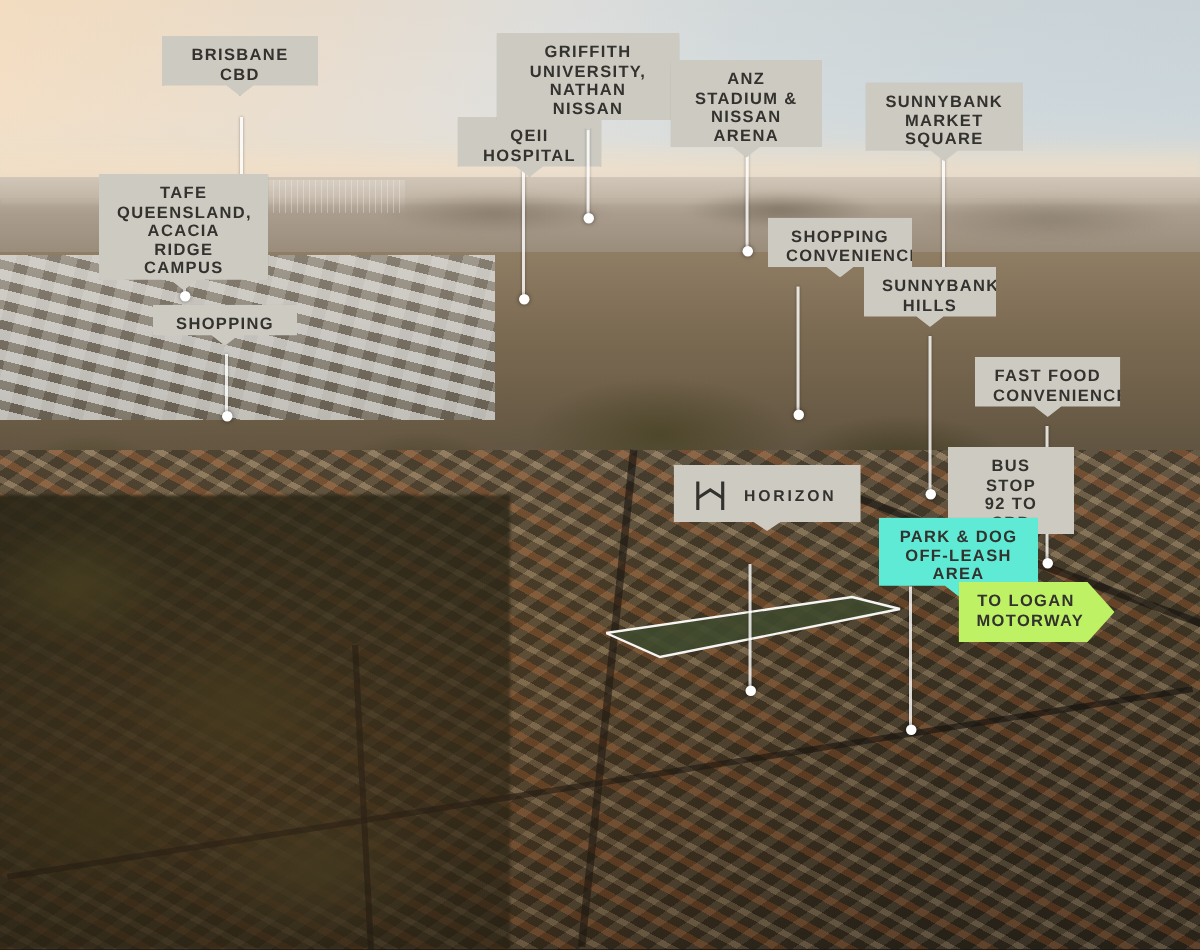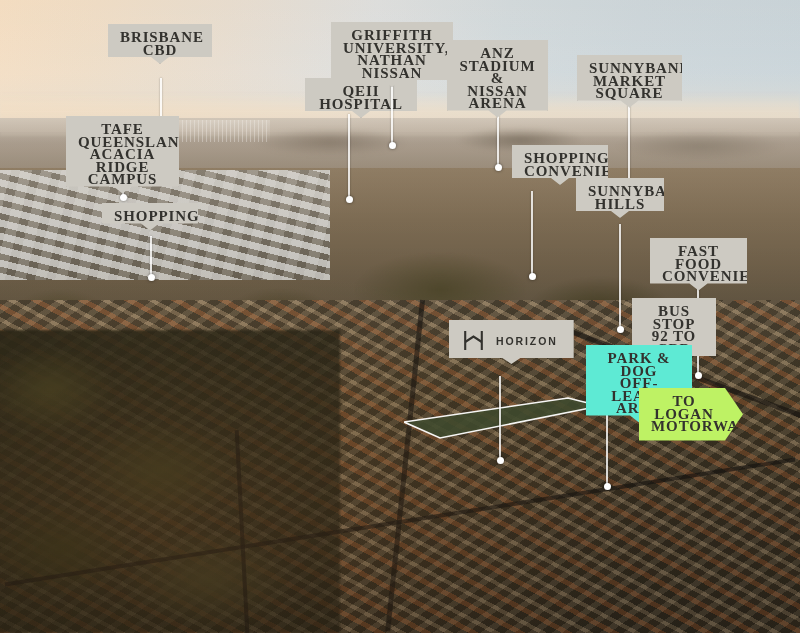--- a/index.html
+++ b/index.html
@@ -136,23 +136,23 @@
 
   
   #site-polygon{position:absolute;left:404px;top:392px;}
 
   
   .label{
     position:absolute;
     box-sizing:border-box;
     background:#cdcac2;
     color:#33322e;
-    font-family:Liberation Serif, serif;
+    font-family:Liberation Sans, sans-serif;
     font-weight:700;
-    font-size:15px;
+    font-size:11px;
     line-height:12.5px;
     letter-spacing:.9px;
     text-align:center;
     padding:7px 12px 8px;
     white-space:pre-line;
     box-shadow:0 1px 3px rgba(0,0,0,.30);
     
     clip-path:polygon(
       0 0, 100% 0, 100% calc(100% - 7px),
       calc(50% + 9px) calc(100% - 7px),
@@ -231,21 +231,21 @@
       <div class="leader" style="left: 122px; top: 166px; height: 32px;"></div>
       <div class="dot" style="left: 119.5px; top: 194px;"></div>
       <div class="label" style="left: 66px; top: 116px; width: 113px; background: rgb(205, 202, 194); color: rgb(51, 50, 46);">TAFE QUEENSLAND,
 ACACIA RIDGE
 CAMPUS</div>
       <div class="leader" style="left: 150px; top: 236px; height: 42px;"></div>
       <div class="dot" style="left: 147.5px; top: 274px;"></div>
       <div class="label" style="left: 102px; top: 203px; width: 96px; background: rgb(205, 202, 194); color: rgb(51, 50, 46);">SHOPPING</div>
       <div class="leader" style="left: 348px; top: 114px; height: 86px;"></div>
       <div class="dot" style="left: 345.5px; top: 196px;"></div>
-      <div class="label" style="left: 305px; top: 78px; width: 112px; background: rgb(205, 202, 194); color: rgb(51, 50, 46);">QEII HOSPITAL</div>
+      <div class="label" style="left: 305px; top: 78px; width: 96px; background: rgb(205, 202, 194); color: rgb(51, 50, 46);">QEII HOSPITAL</div>
       <div class="leader" style="left: 391px; top: 72px; height: 74px;"></div>
       <div class="dot" style="left: 388.5px; top: 142px;"></div>
       <div class="label" style="left: 331px; top: 22px; width: 122px; background: rgb(205, 202, 194); color: rgb(51, 50, 46);">GRIFFITH UNIVERSITY,
 NATHAN NISSAN</div>
       <div class="leader" style="left: 497px; top: 90px; height: 78px;"></div>
       <div class="dot" style="left: 494.5px; top: 164px;"></div>
       <div class="label" style="left: 447px; top: 40px; width: 101px; background: rgb(205, 202, 194); color: rgb(51, 50, 46);">ANZ STADIUM &amp;
 NISSAN ARENA</div>
       <div class="leader" style="left: 628px; top: 105px; height: 86px;"></div>
       <div class="dot" style="left: 625.5px; top: 187px;"></div>
@@ -271,21 +271,21 @@
       <div class="dot" style="left: 603.5px; top: 483px;"></div>
       <div class="label" style="left: 586px; top: 345px; width: 106px; background: #5eead4; color: rgb(51, 50, 46);">PARK &amp; DOG
 OFF-LEASH AREA</div>
       <div class="label arrow" style="left: 639px; top: 388px; width: 104px; background: #bef264; color: rgb(51, 50, 46);">TO LOGAN
 MOTORWAY</div>
     </div>
 
   <div class="leader" id="horizon-leader" style="left: 499px; top: 376px; height: 85px;"></div>
   <div class="dot" id="horizon-dot" style="left: 496.5px; top: 457px;"></div>
 
-  <div id="horizon-label" style="left: 449px; top: 320px; background: rgb(205, 202, 194);">
+  <div id="horizon-label" style="left: 449px; top: 310px; background: rgb(205, 202, 194);">
     <svg width="23" height="23" viewBox="0 0 23 23">
       <g stroke="#33322e" stroke-width="2.1" fill="none" stroke-linecap="butt">
         <line x1="3.2" y1="2" x2="3.2" y2="21"></line>
         <line x1="19.8" y1="2" x2="19.8" y2="21"></line>
         <polyline points="3.2,13 11.5,7.6 19.8,13"></polyline>
       </g>
     </svg>
     <span class="brand-text">HORIZON</span>
   </div>
 

